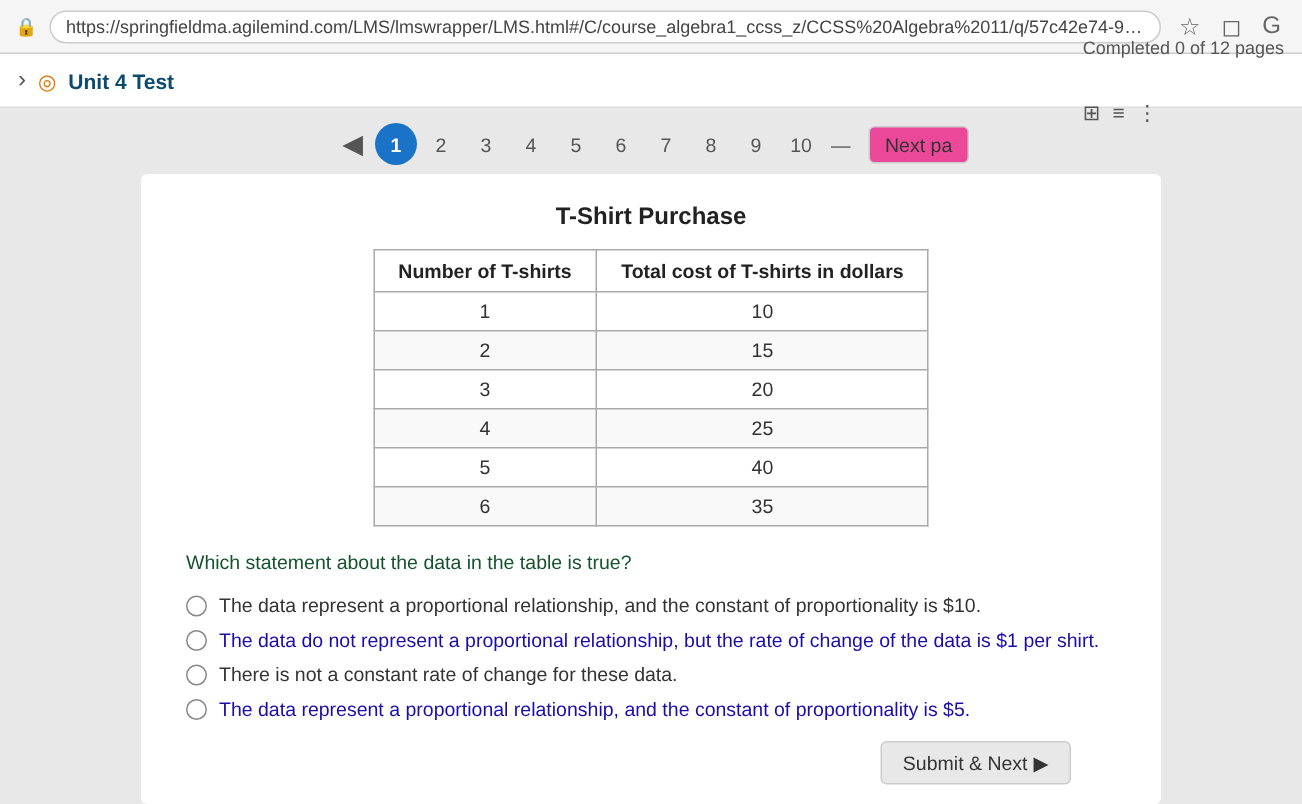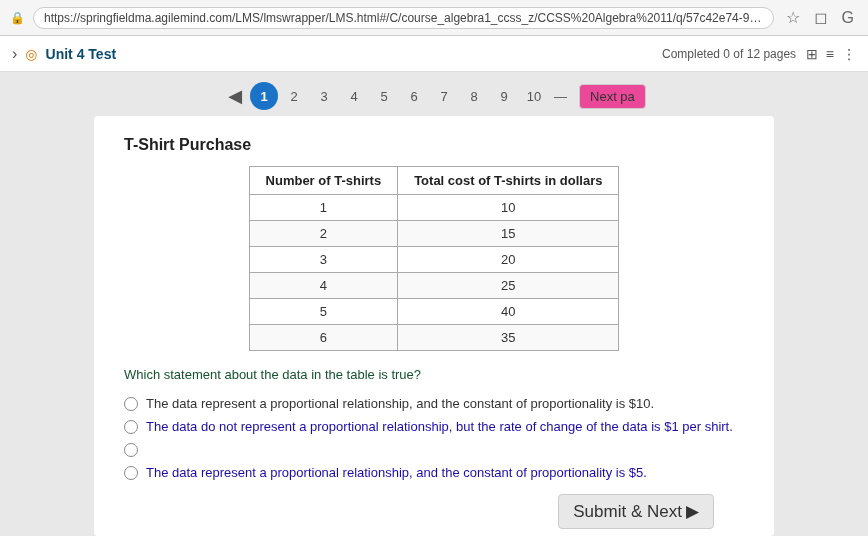--- a/index.html
+++ b/index.html
@@ -76,24 +76,25 @@
       color: #e07000;
       font-size: 14px;
     }
     .unit-title {
       font-size: 14px;
       font-weight: bold;
       color: #0c4a6e;
     }
     .app-bar-right {
       display: flex;
-      align-items: center;
-      gap: 10px;
-      font-size: 12px;
-      color: #555;
+      align-items: flex-start;
+      gap: 28px;
+      font-size: 12px;
+      color: #555;
+      flex-direction: column;
     }
     .completed-text {
       font-size: 12px;
       color: #555;
     }
     .app-bar-icons {
       display: flex;
       gap: 8px;
       align-items: center;
     }
@@ -170,21 +171,21 @@
       width: 680px;
       border-radius: 4px;
       padding: 20px 30px 16px;
       flex: 1;
       overflow-y: auto;
     }
 
     .table-title {
       font-size: 16px;
       font-weight: bold;
-      text-align: left;
+      text-align: center;
       margin-bottom: 12px;
       color: #222;
     }
 
     .data-table {
       border-collapse: collapse;
       margin: 0 auto 16px;
       min-width: 360px;
       border-radius: 25px;
     }
@@ -244,21 +245,21 @@
     .bottom-bar {
       display: flex;
       justify-content: flex-end;
       padding: 0 30px 4px;
     }
     .submit-btn {
       background: #e8e8e8;
       border: 1px solid #ccc;
       border-radius: 4px;
       padding: 6px 14px;
-      font-size: 17px;
+      font-size: 13px;
       cursor: pointer;
       color: #333;
       display: flex;
       align-items: center;
       gap: 4px;
     }
 
     .please-answer {
       font-size: 12px;
       color: #555;
@@ -357,20 +358,21 @@
     <li class="option-item">
           <span class="option-radio"></span>
           <span>The data represent a proportional relationship, and the constant of proportionality is $10.</span>
         </li>
         <li class="option-item">
           <span class="option-radio"></span>
           <span style="color: rgb(26, 13, 171);">The data do not represent a proportional relationship, but the rate of change of the data is $1 per shirt.</span>
         </li>
         <li class="option-item">
           <span class="option-radio"></span>
+          <span>There is not a constant rate of change for these data.</span>
         </li>
         <li class="option-item">
           <span class="option-radio"></span>
           <span style="color: rgb(26, 13, 171);">The data represent a proportional relationship, and the constant of proportionality is $5.</span>
         </li>
       </ul>
 
     <div class="bottom-bar">
       <button class="submit-btn">
         <span>Submit &amp; Next</span>

